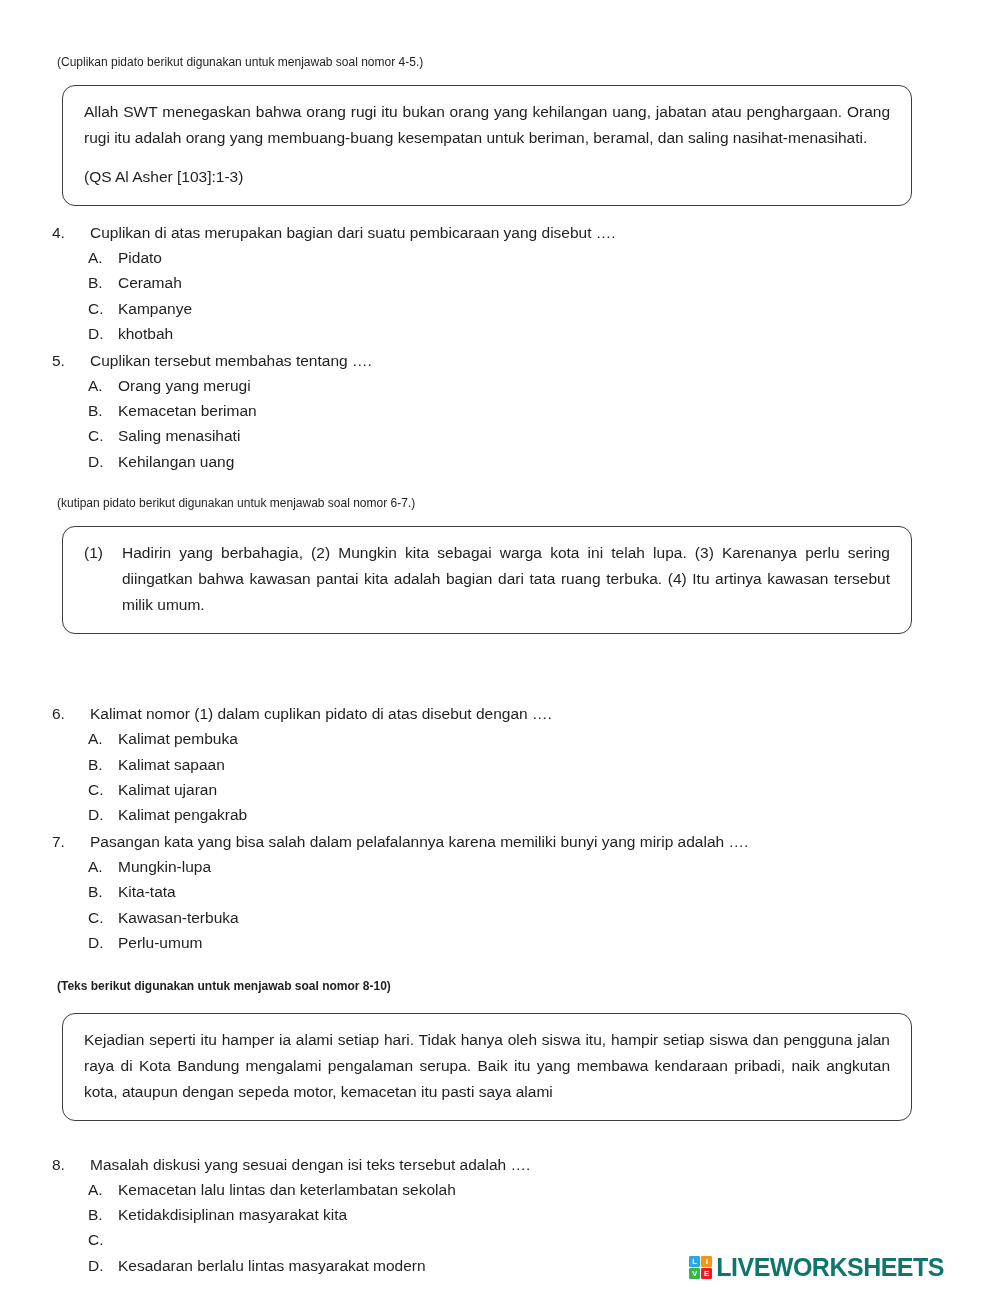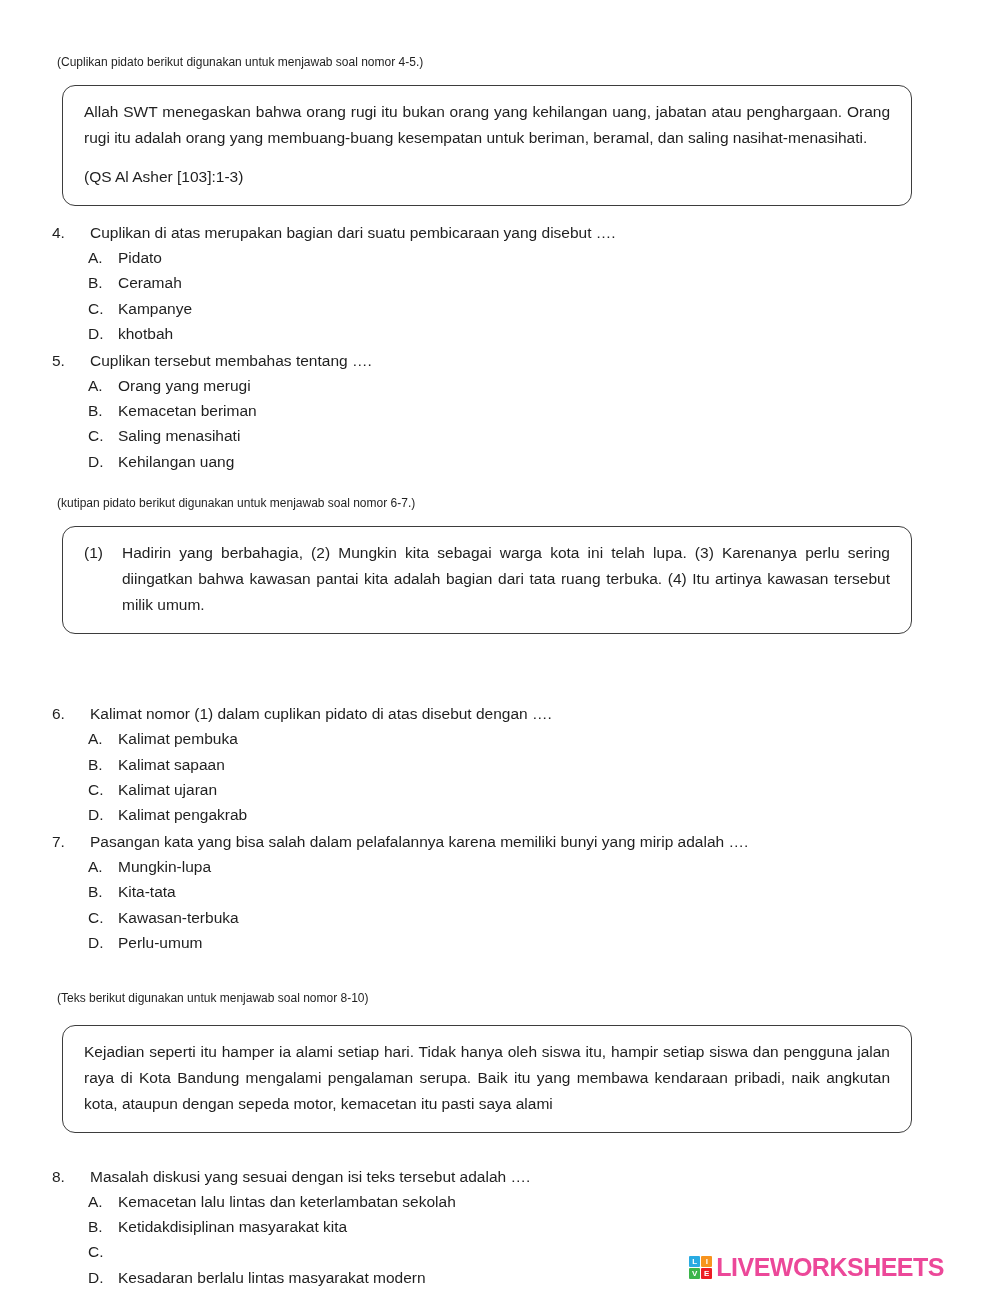--- a/index.html
+++ b/index.html
@@ -13,21 +13,21 @@
     overflow: hidden;
   }
   .page { padding: 52px 60px 0 52px; }
 
   .intro {
     font-size: 12px;
     line-height: 20px;
     margin: 0 0 13px 5px;
   }
   .intro.gap-top-lg { margin-top: 19px; }
-  .intro.gap-top-xl { margin-top: 32px; margin-bottom: 17px; }
+  .intro.gap-top-xl { margin-top: 20px; margin-bottom: 17px; font-weight: bold; }
 
   .passage-box {
     border: 1.4px solid #3d3d3d;
     border-radius: 13px;
     padding: 13px 21px 15px 21px;
     margin: 0 28px 14px 10px;
     font-size: 15.5px;
     line-height: 26px;
   }
   .passage { text-align: justify; }
@@ -71,21 +71,21 @@
     color: #ffffff;
     font-size: 8px;
     font-weight: bold;
     line-height: 11px;
     text-align: center;
     border-radius: 1px;
   }
   .brand-text {
     font-size: 25px;
     font-weight: bold;
-    color: #ec4899;
+    color: #0f766e;
     letter-spacing: -0.5px;
   }
 </style>
 </head>
 <body>
 
 <div class="page">
 
   <p class="intro">(Cuplikan pidato berikut digunakan untuk menjawab soal nomor 4-5.)</p>
 

